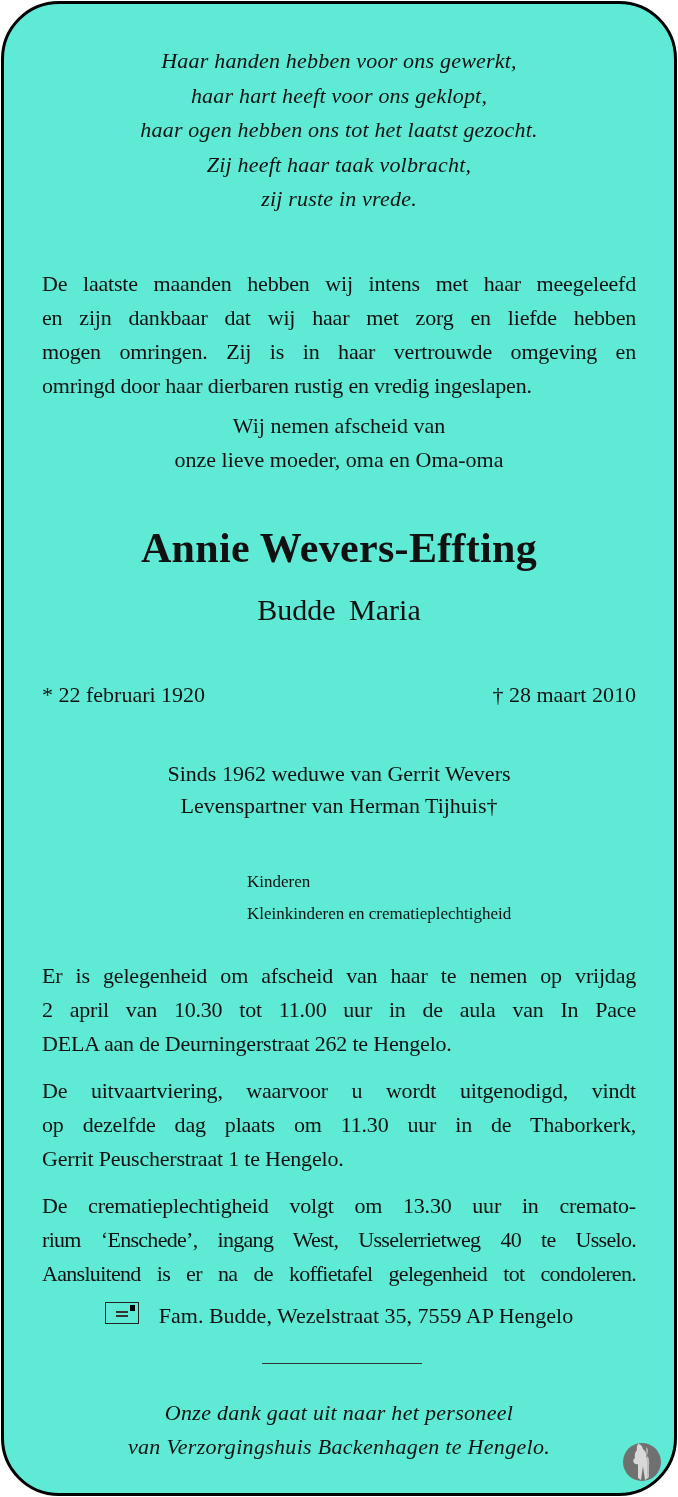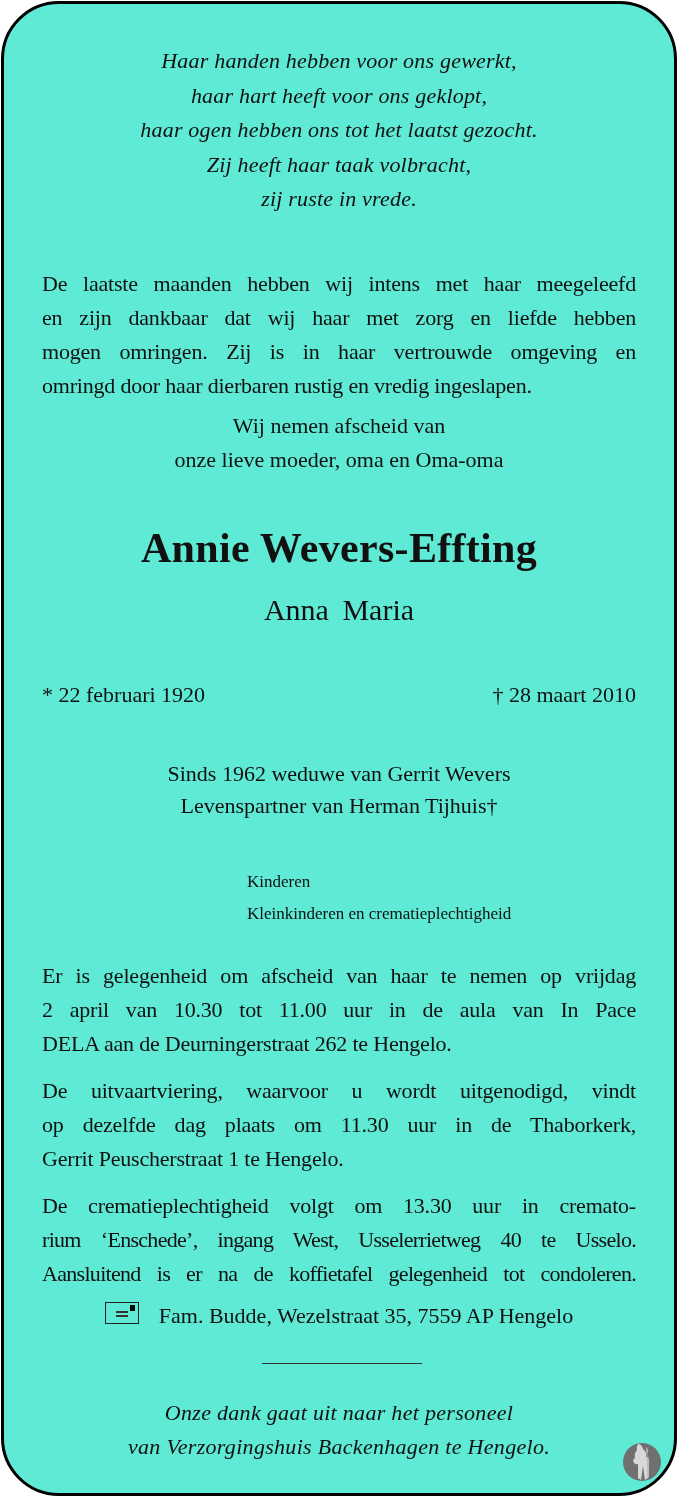--- a/index.html
+++ b/index.html
@@ -142,21 +142,21 @@
     <span>mogen omringen. Zij is in haar vertrouwde omgeving en</span>
     <span class="last">omringd door haar dierbaren rustig en vredig ingeslapen.</span>
   </div>
 
   <div class="farewell">
     <div>Wij nemen afscheid van</div>
     <div>onze lieve moeder, oma en Oma-oma</div>
   </div>
 
   <div class="name">Annie Wevers-Effting</div>
-  <div class="given">Anna Maria</div>
+  <div class="given">Budde Maria</div>
 
   <div class="dates">
     <span>* 22 februari 1920</span>
     <span>† 28 maart 2010</span>
   </div>
 
   <div class="widow">
     <div>Sinds 1962 weduwe van Gerrit Wevers</div>
     <div>Levenspartner van Herman Tijhuis†</div>
   </div>

